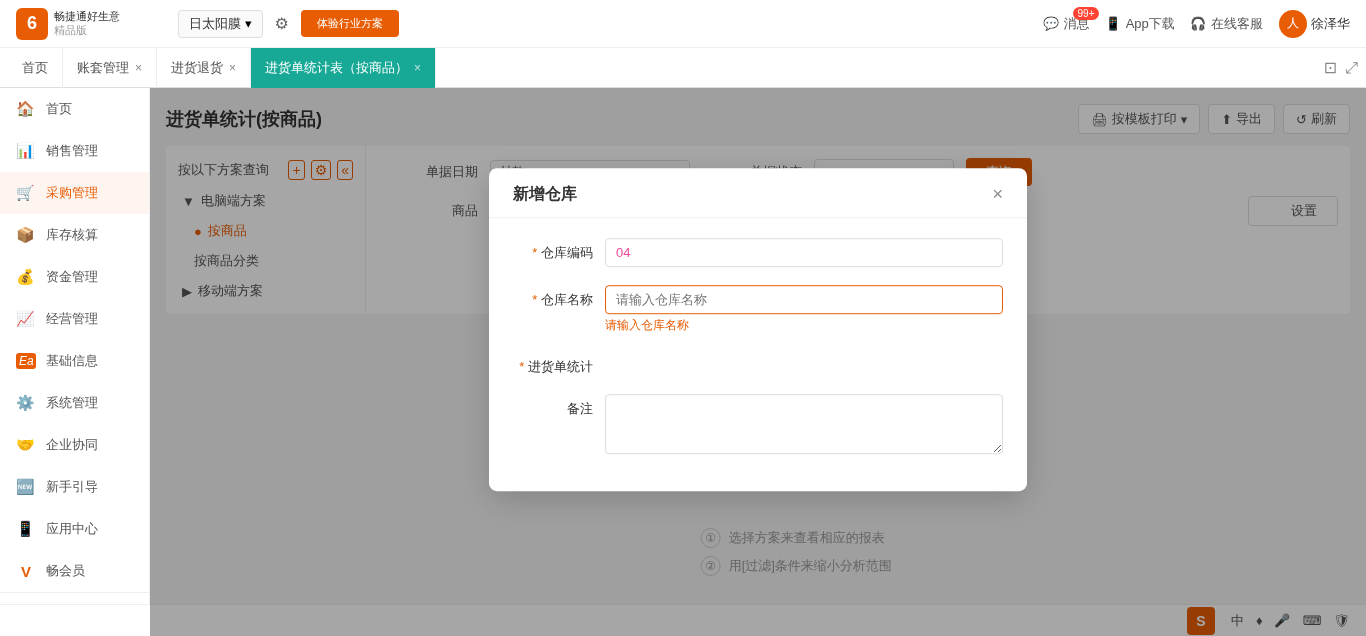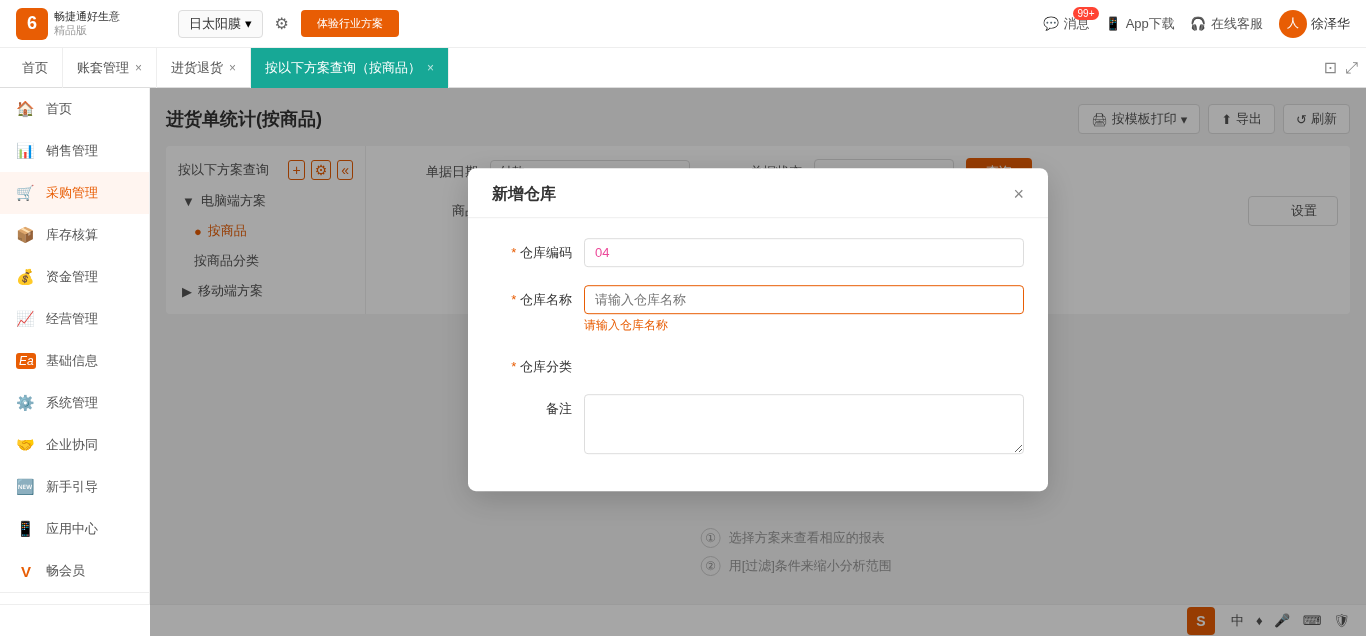--- a/index.html
+++ b/index.html
@@ -64,21 +64,21 @@
     .query-select { border: 1px solid #ddd; border-radius: 4px; padding: 4px 8px; font-size: 13px; color: #555; width: 140px; background: #fff; }
     .query-btn { padding: 5px 20px; border-radius: 4px; cursor: pointer; font-size: 13px; }
     .query-btn.primary { background: #e85d04; color: #fff; border: none; }
     .query-btn.secondary { background: #fff; color: #555; border: 1px solid #ddd; }
     .dots { color: #888; font-size: 18px; cursor: pointer; }
 
     
     .overlay { position: absolute; top: 0; left: 0; right: 0; bottom: 0; background: rgba(0,0,0,0.35); z-index: 100; }
 
     
-    .modal { position: absolute; top: 50%; left: 50%; transform: translate(-50%, -60%); background: #fff; border-radius: 8px; width: 580px; padding: 0; z-index: 200; box-shadow: 0 8px 32px rgba(0,0,0,0.18); }
+    .modal { position: absolute; top: 50%; left: 50%; transform: translate(-50%, -60%); background: #fff; border-radius: 8px; width: 538px; padding: 0; z-index: 200; box-shadow: 0 8px 32px rgba(0,0,0,0.18); }
     .modal-header { display: flex; align-items: center; justify-content: space-between; padding: 16px 24px 12px; border-bottom: 1px solid #eee; }
     .modal-title { font-size: 16px; font-weight: bold; color: #333; }
     .modal-close { cursor: pointer; color: #888; font-size: 18px; }
     .modal-body { padding: 20px 24px 16px; }
     .form-row { margin-bottom: 18px; display: flex; align-items: flex-start; gap: 12px; }
     .form-label { width: 80px; text-align: right; font-size: 13px; color: #333; padding-top: 6px; flex-shrink: 0; }
     .form-field { flex: 1; }
     .form-input { width: 100%; border: 1px solid #ddd; border-radius: 4px; padding: 6px 10px; font-size: 13px; color: #ec4899; outline: none; }
     .form-input.error { border-color: #e85d04; }
     .error-msg { color: #e85d04; font-size: 12px; margin-top: 3px; }
@@ -148,21 +148,21 @@
   </div>
   <div class="tab">
     <span>账套管理</span>
     <span class="tab-close">×</span>
   </div>
   <div class="tab">
     <span>进货退货</span>
     <span class="tab-close">×</span>
   </div>
   <div class="tab active">
-    <span>按以下方案查询（按商品）</span>
+    <span>进货单统计表（按商品）</span>
     <span class="tab-close">×</span>
   </div>
   <div class="tab-bar-right">
     <span class="tab-bar-icon">⊡</span>
     <span class="tab-bar-icon">⤢</span>
   </div>
 </div>
 
 <div class="layout">
 
@@ -325,21 +325,21 @@
           </div>
           <div class="form-field">
             <input class="form-input error" placeholder="请输入仓库名称" style="">
             <div class="error-msg">请输入仓库名称</div>
           </div>
         </div>
 
         <div class="form-row" style="position:relative;">
           <div class="form-label">
             <span style="color:#e85d04;">*</span>
-            <span>仓库分类</span>
+            <span>进货单统计</span>
           </div>
         </div>
 
         <div class="form-row">
           <div class="form-label">
             <span>备注</span>
           </div>
           <div class="form-field">
             <textarea class="textarea-input" style=""></textarea>
           </div>

